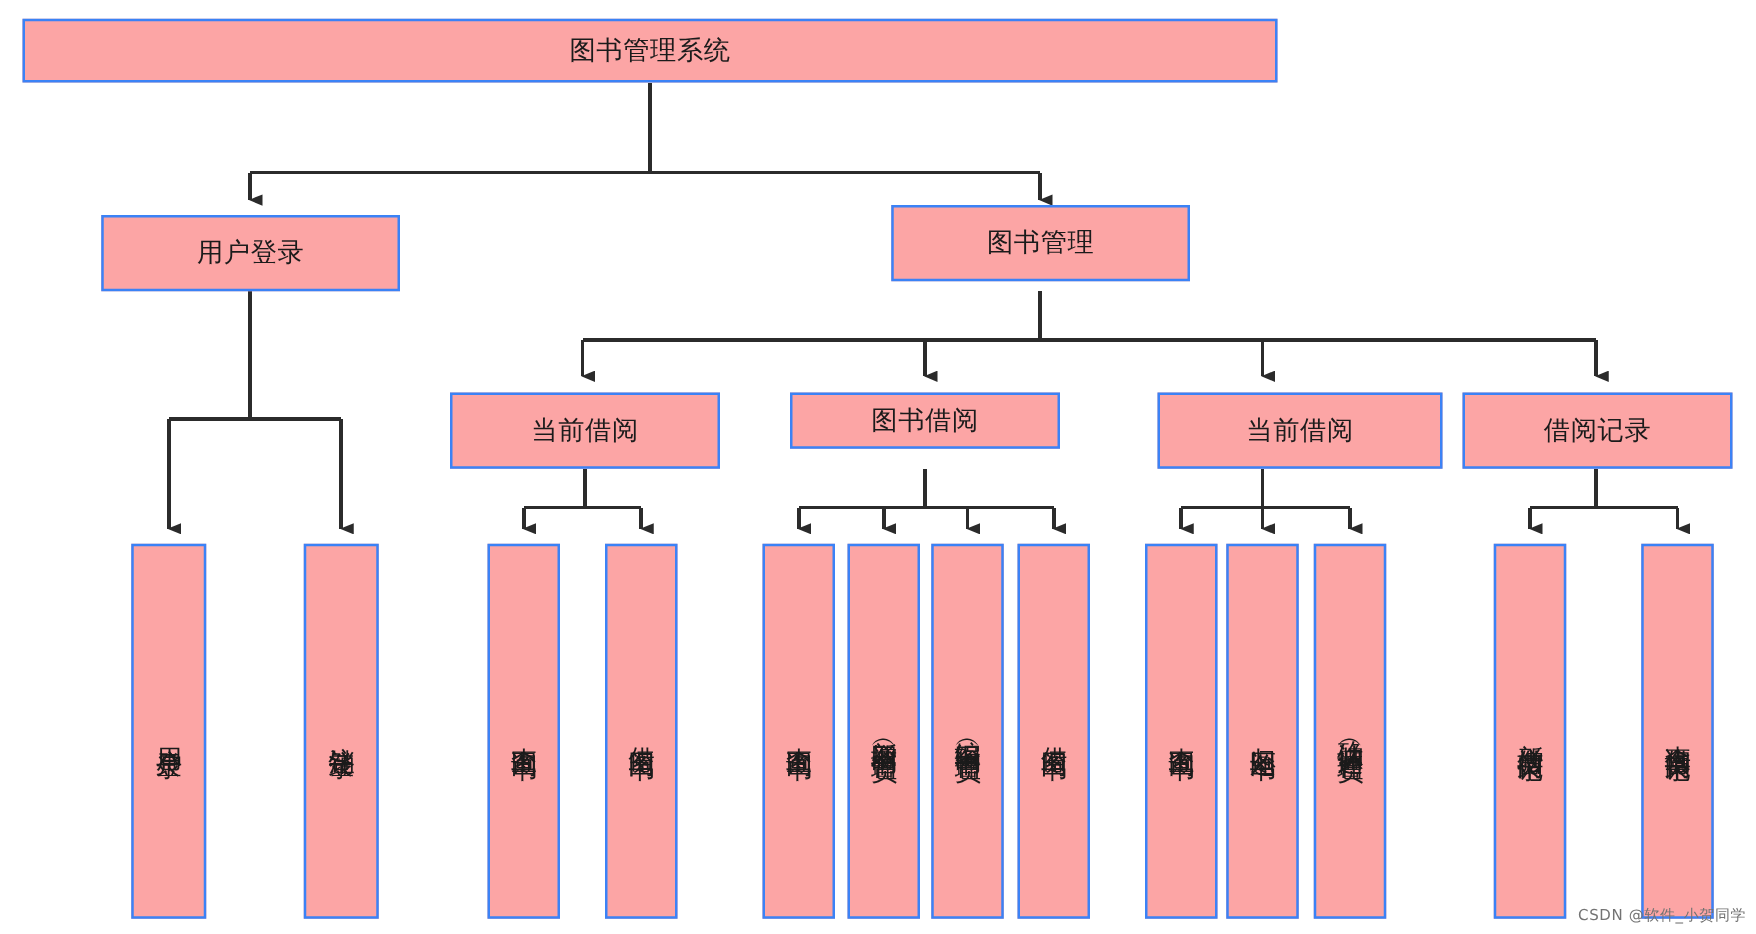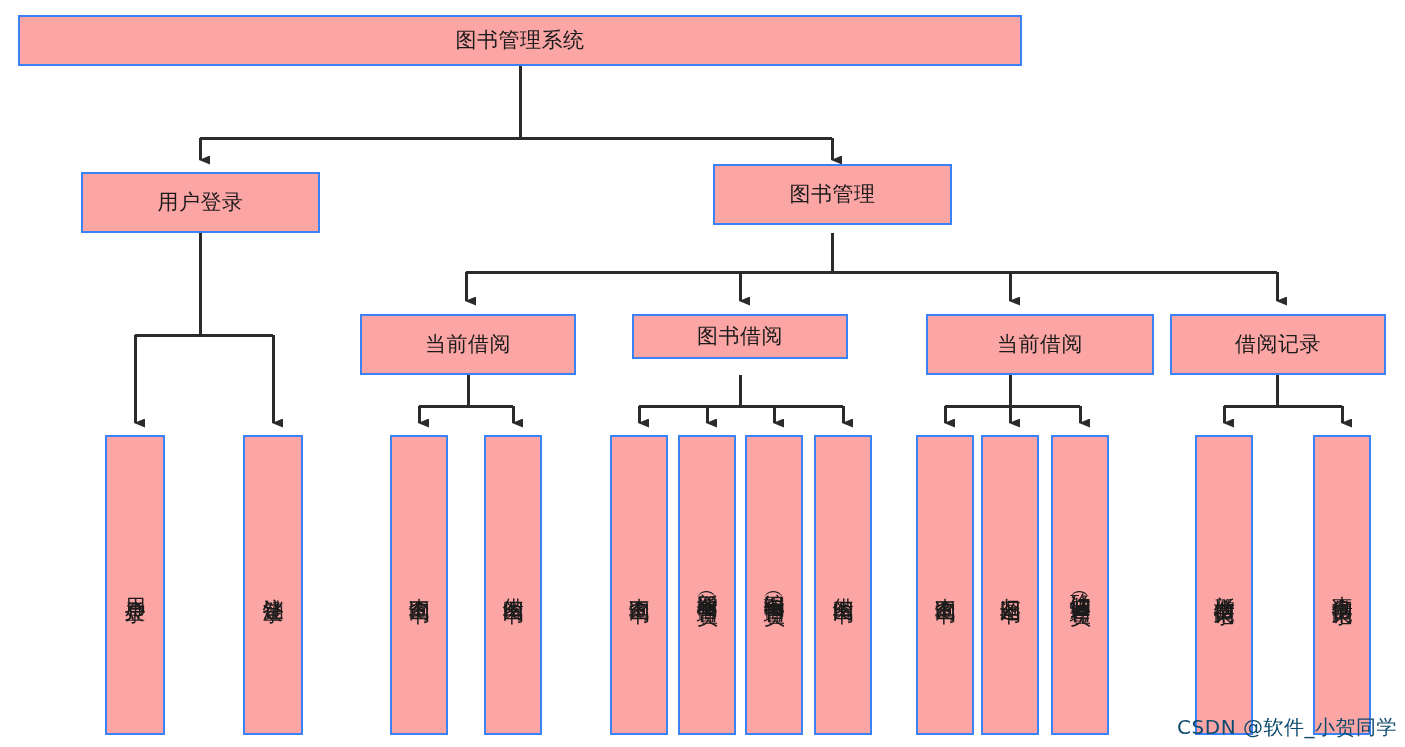--- a/index.html
+++ b/index.html
@@ -53,22 +53,22 @@
     font-size: 21px;
     line-height: 1.45;
     letter-spacing: 2px;
     white-space: nowrap;
     max-height: 296px;
   }
   .watermark {
     position: absolute;
     right: 8px;
     bottom: 6px;
-    font-size: 20px;
-    color: #0c4a6e;
+    font-size: 12px;
+    color: #737373;
     letter-spacing: 0.5px;
     white-space: nowrap;
     font-family: "DejaVu Sans", "Liberation Sans", sans-serif;
   }
 </style>
 </head>
 <body>
 
 <div id="diagram-root">
 

